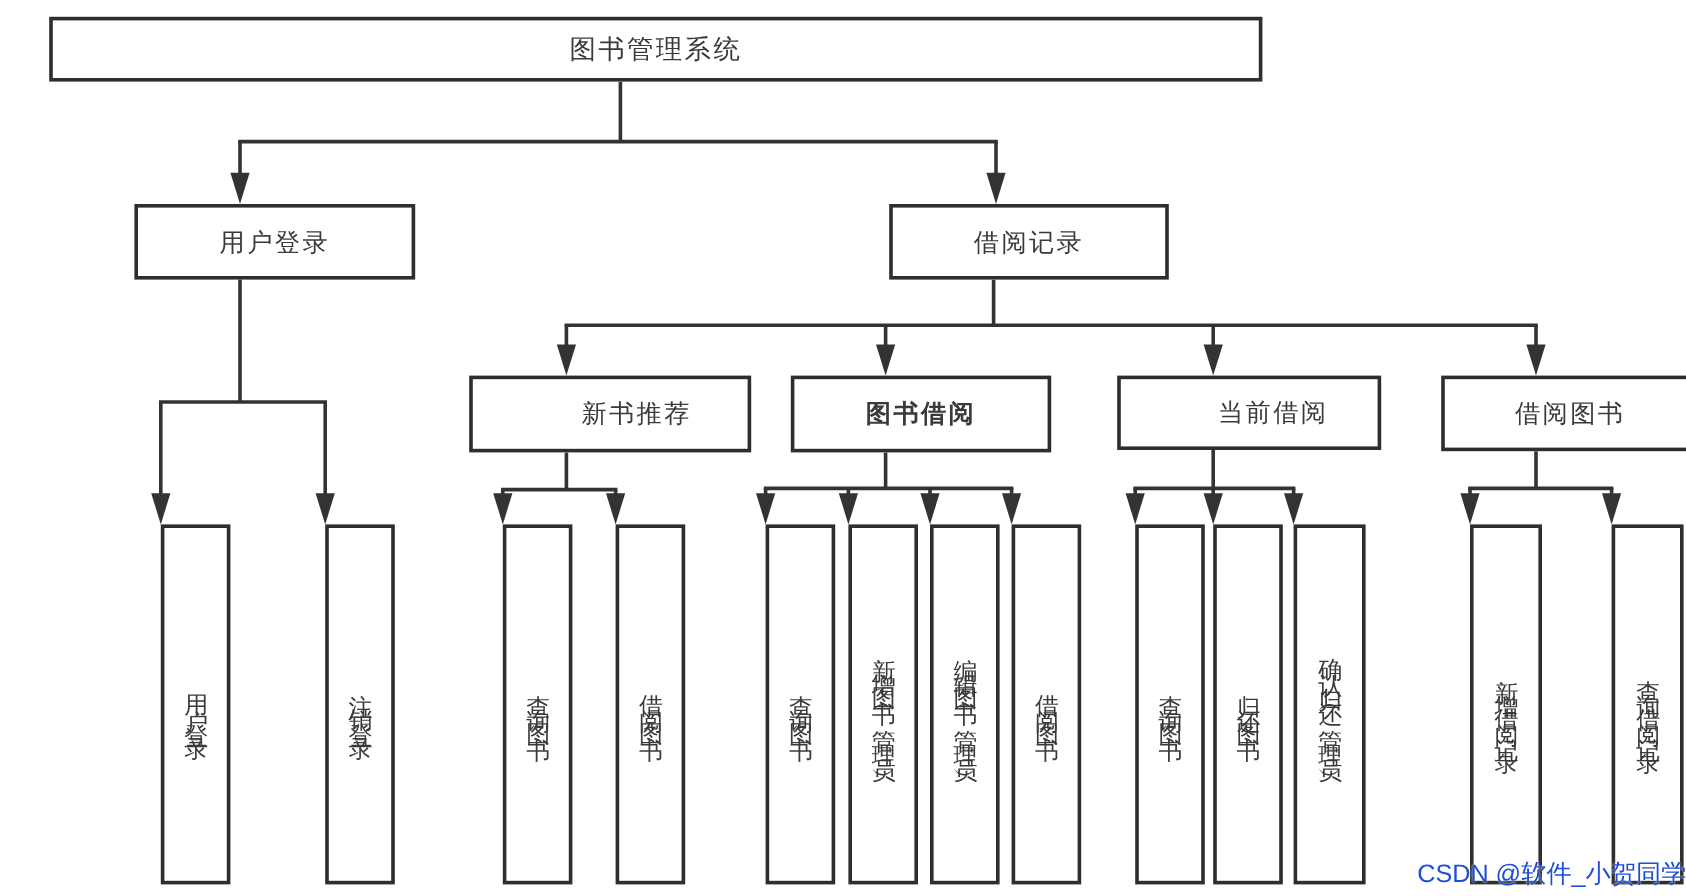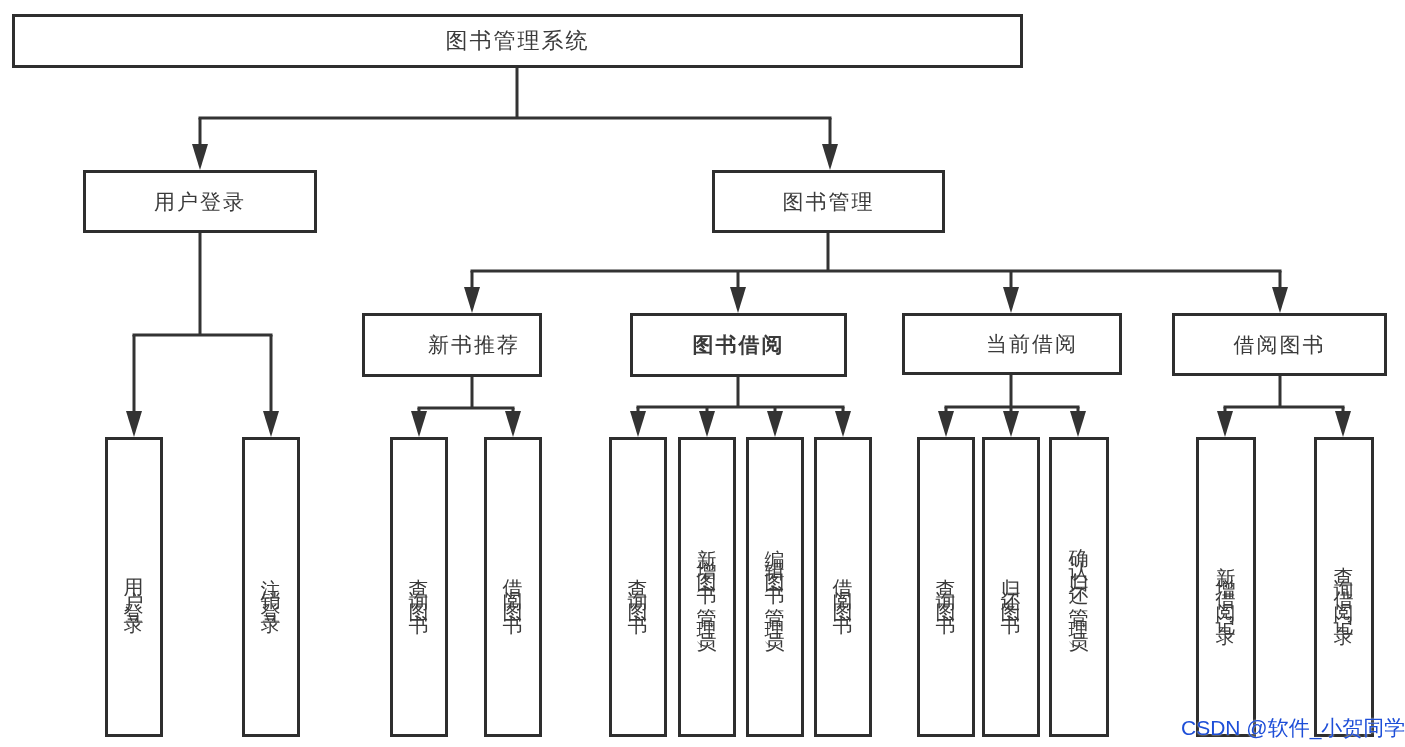--- a/index.html
+++ b/index.html
@@ -11,20 +11,21 @@
     overflow:hidden;
   }
   #wires{position:absolute;left:0;top:0;width:1405px;height:747px;}
   .box{
     position:absolute;
     box-sizing:border-box;
     background:#ffffff;
     border:3px solid #2e2e2e;
     display:flex;align-items:center;justify-content:center;
     color:#3a3a3a;
+    margin-left:29px;
   }
   .hbox{font-size:21px;letter-spacing:2px;}
   .root{font-size:22px;}
   .vbox{font-size:20px;}
   .vbox .vtext{
     writing-mode:vertical-rl;
     text-orientation:mixed;
     letter-spacing:12px;
     line-height:1;
     white-space:nowrap;
@@ -109,23 +110,23 @@
       <path d="M1003 411 H1019 L1011 437 Z"></path>
       <path d="M1070 411 H1086 L1078 437 Z"></path>
       <path d="M1217 411 H1233 L1225 437 Z"></path>
       <path d="M1335 411 H1351 L1343 437 Z"></path>
     </g>
   </svg>
 
   <div class="box hbox root" style="left:12px;top:14px;width:1011px;height:54px;">图书管理系统</div>
 
   <div class="box hbox lvl2" style="left:83px;width:234px;">用户登录</div>
-  <div class="box hbox lvl2" style="left:712px;width:233px;">图书管理</div>
+  <div class="box hbox lvl2" style="left:712px;width:233px;">借阅记录</div>
 
-  <div class="box hbox lvl3" style="left:362px;width:180px;padding-left:44px;">新书推荐</div>
+  <div class="box hbox lvl3" style="left:362px;width:235px;padding-left:44px;">新书推荐</div>
   <div class="box hbox lvl3" style="left:630px;width:217px;font-weight:bold;">图书借阅</div>
   <div class="box hbox lvl3" style="left:902px;width:220px;height:62px;padding-left:40px;">当前借阅</div>
   <div class="box hbox lvl3" style="left:1172px;width:215px;height:63px;">借阅图书</div>
 
   <div class="box vbox leaf" style="left:105px;">
     <span class="vtext">用户登录</span>
   </div>
   <div class="box vbox leaf" style="left:242px;">
     <span class="vtext">注销登录</span>
   </div>

